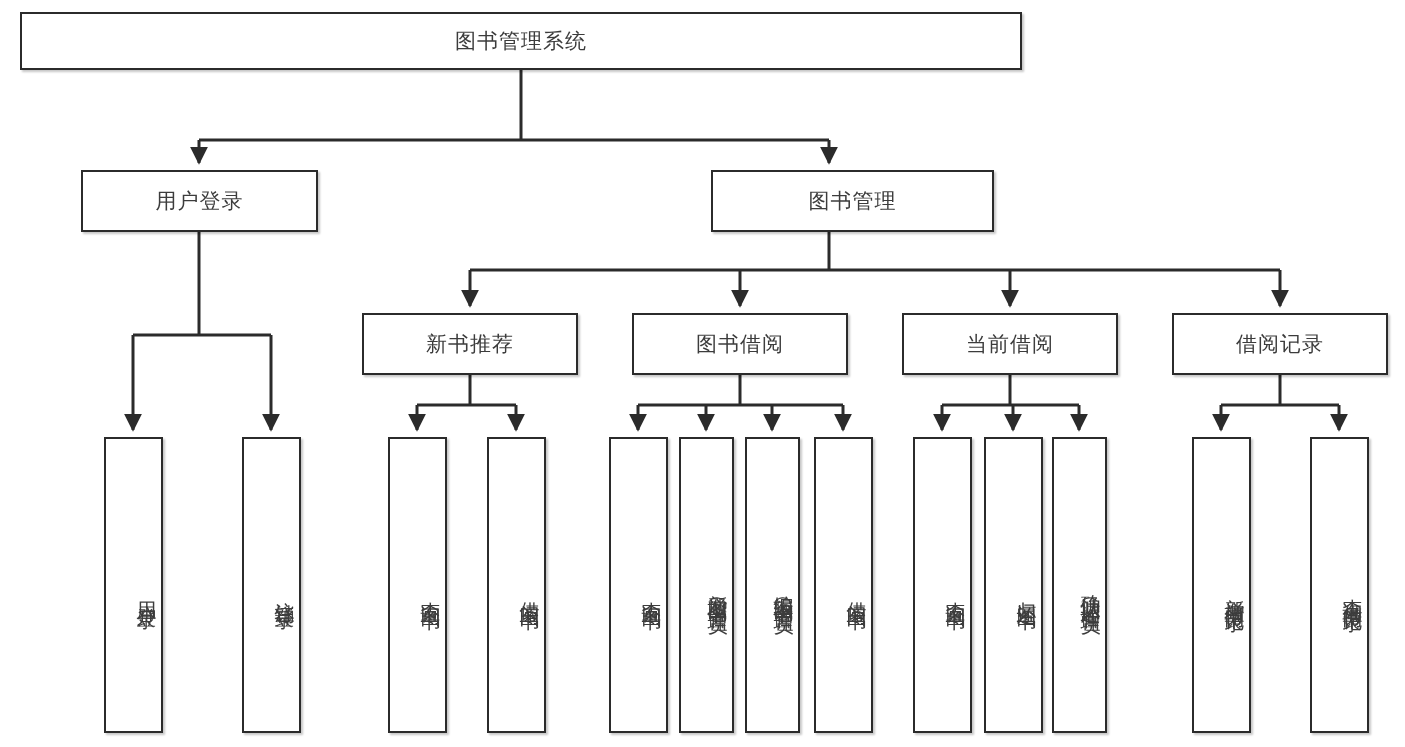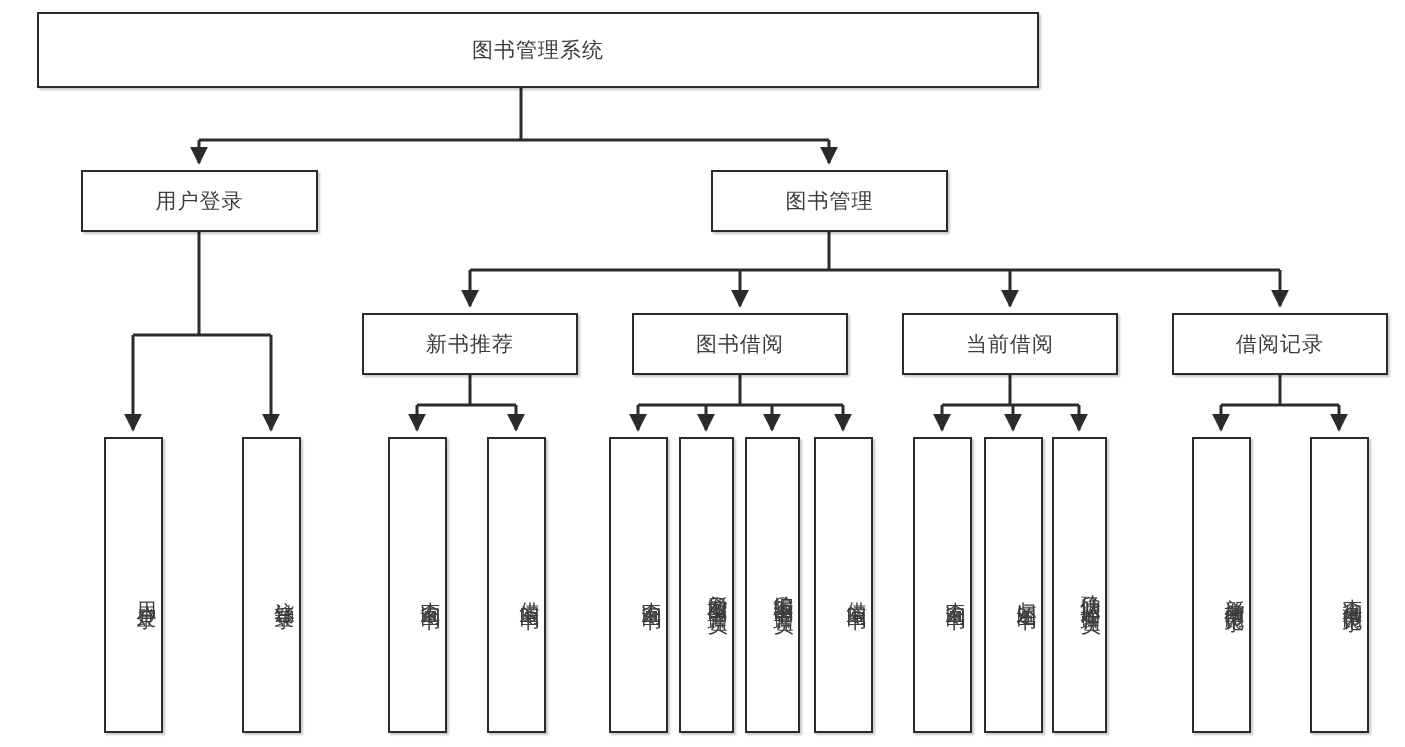--- a/index.html
+++ b/index.html
@@ -119,28 +119,28 @@
       <path d="M 1013 405 L 1013 430" marker-end="url(#arrow)"></path>
       <path d="M 1079 405 L 1079 430" marker-end="url(#arrow)"></path>
 
       <path d="M 1280 375 L 1280 405"></path>
       <path d="M 1221 405 L 1339 405"></path>
       <path d="M 1221 405 L 1221 430" marker-end="url(#arrow)"></path>
       <path d="M 1339 405 L 1339 430" marker-end="url(#arrow)"></path>
     </g>
   </svg>
 
-  <div class="node horiz" style="left:20px; top:12px; width:1002px; height:76px;margin-left:17px;">
+  <div class="node horiz" style="left:20px; top:12px; width:1002px; height:58px;">
     <span class="label">图书管理系统</span>
   </div>
 
   <div class="node horiz" style="left:81px; top:170px; width:237px; height:62px;">
     <span class="label">用户登录</span>
   </div>
-  <div class="node horiz" style="left:711px; top:170px; width:237px; height:62px;">
+  <div class="node horiz" style="left:711px; top:170px; width:283px; height:62px;">
     <span class="label">图书管理</span>
   </div>
 
   <div class="node horiz" style="left:632px; top:313px; width:216px; height:62px;">
     <span class="label">图书借阅</span>
   </div>
   <div class="node horiz" style="left:362px; top:313px; width:216px; height:62px;">
     <span class="label">新书推荐</span>
   </div>
   <div class="node horiz" style="left:902px; top:313px; width:216px; height:62px;">

